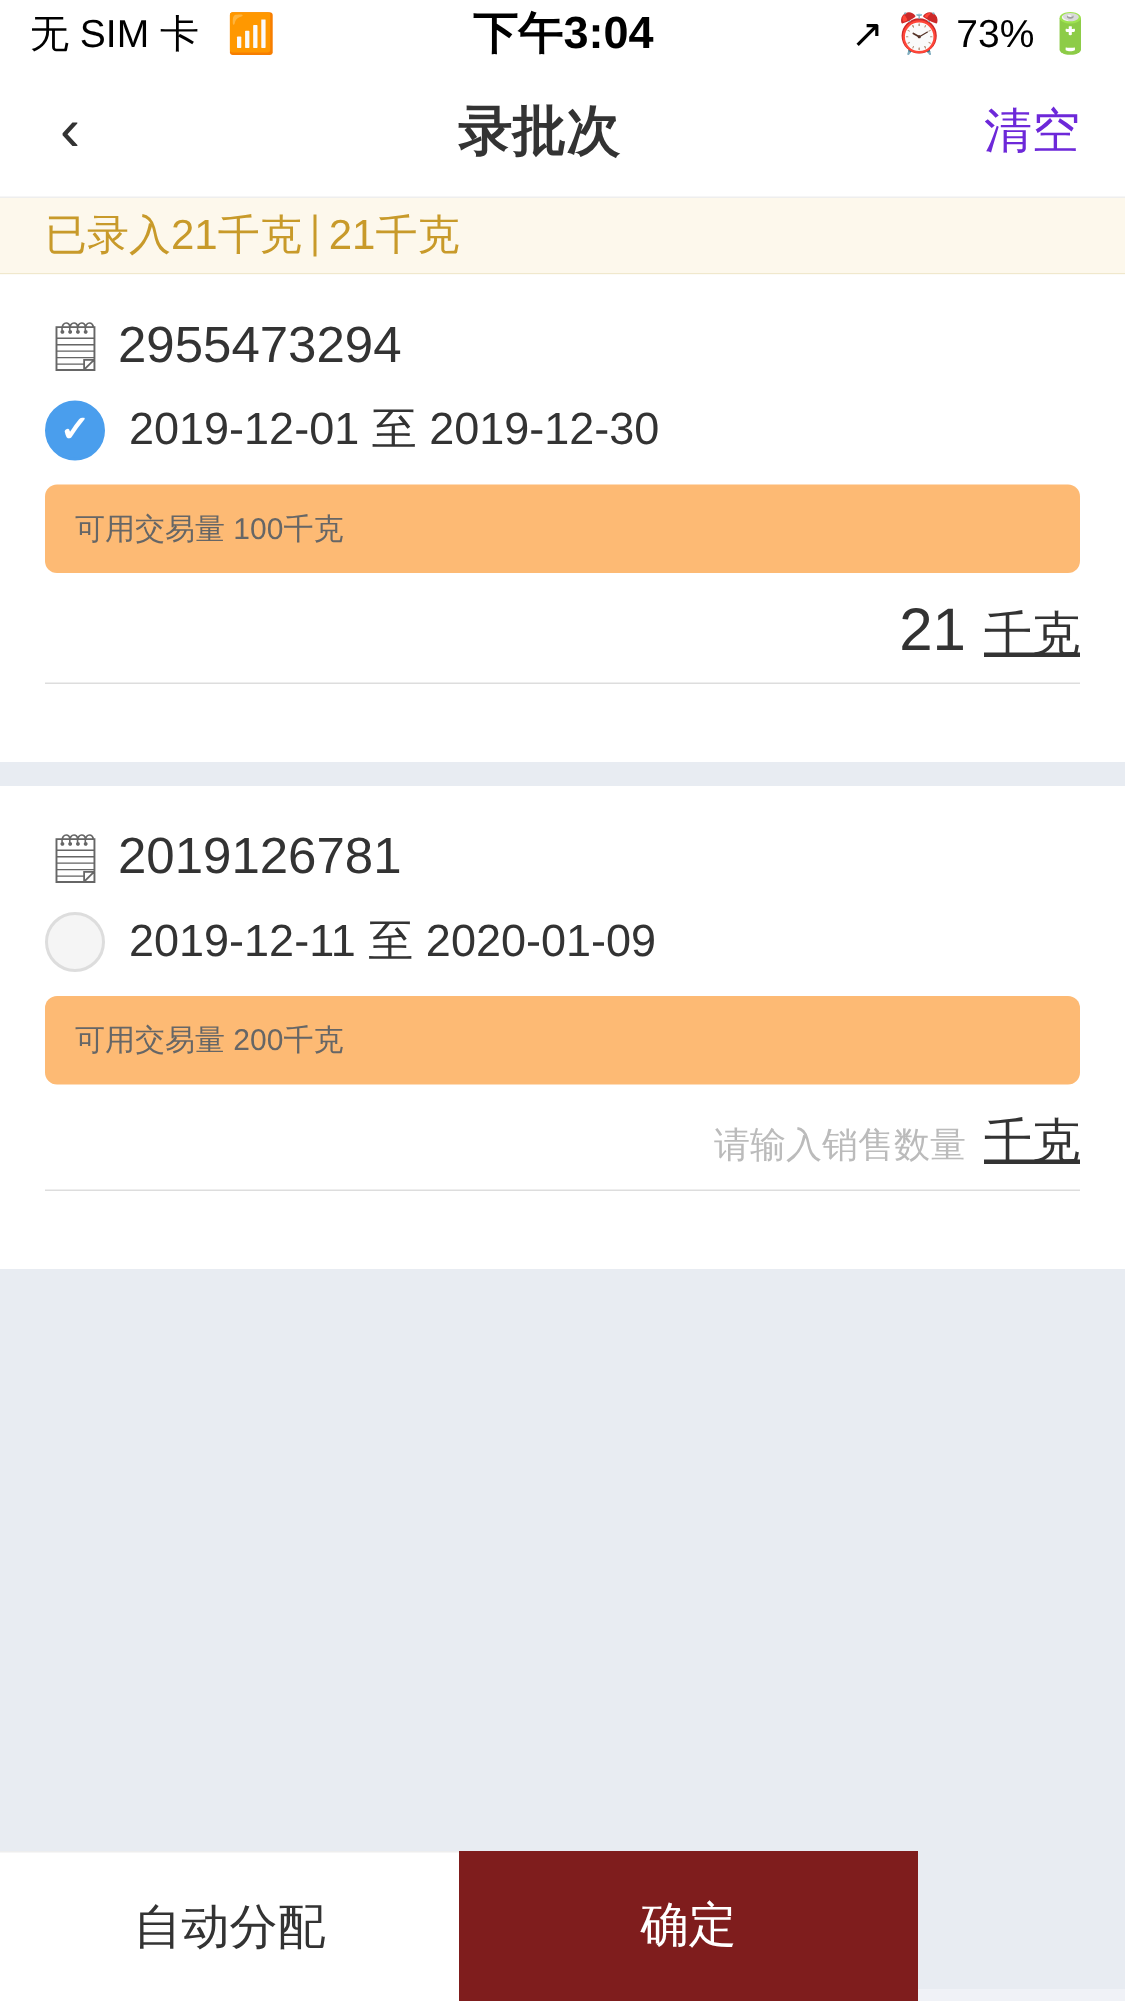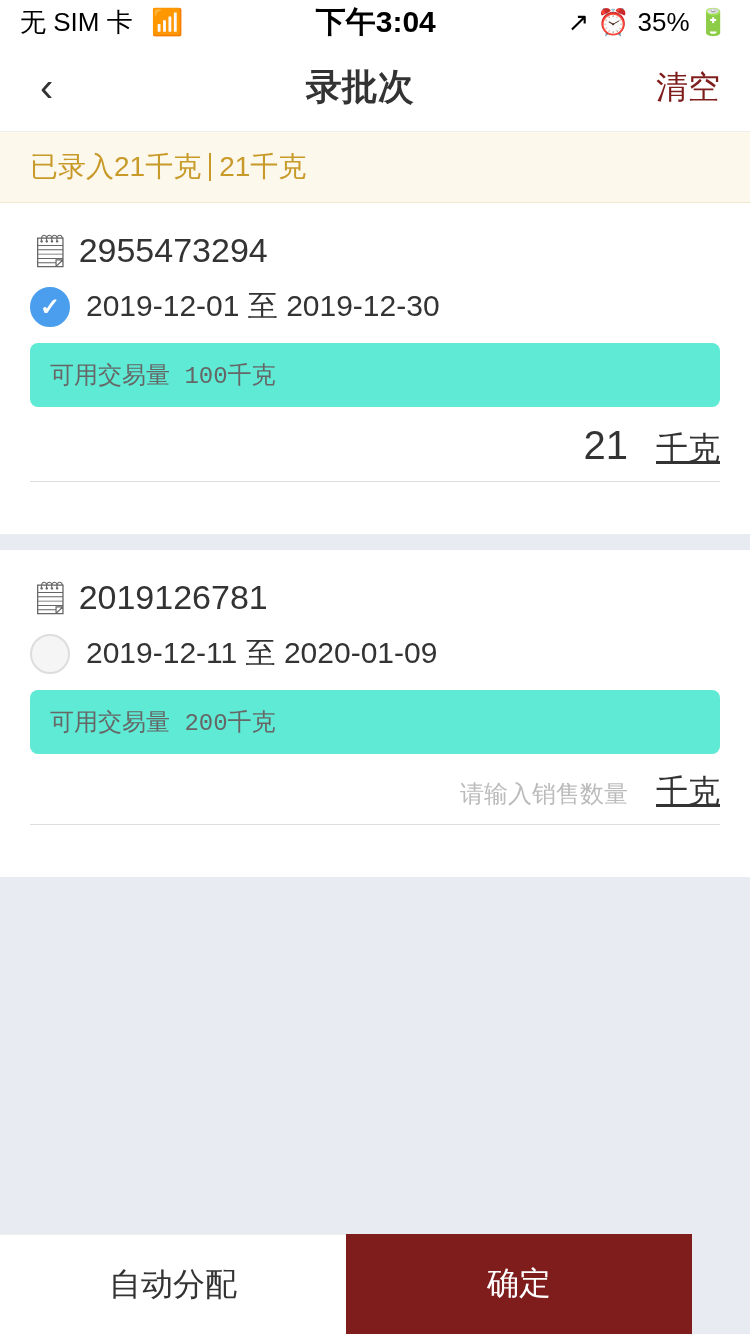--- a/index.html
+++ b/index.html
@@ -47,29 +47,29 @@
       cursor: pointer;
       padding: 10px;
     }
     .nav-title {
       font-size: 36px;
       font-weight: 600;
       color: #333;
     }
     .nav-clear {
       font-size: 32px;
-      color: #7f1d1d;
+      color: #6d28d9;
       cursor: pointer;
     }
 
     
     .info-banner {
       width: 750px;
       background: #fdf8ec;
-      padding: 16px 30px;
+      padding: 6px 30px;
       display: flex;
       align-items: center;
       gap: 8px;
       border-bottom: 1px solid #f0e8cc;
     }
     .info-banner-label {
       font-size: 28px;
       color: #c89a2a;
     }
     .info-banner-divider {
@@ -132,27 +132,26 @@
       color: #fff;
       font-size: 24px;
       font-weight: bold;
     }
     .batch-date {
       font-size: 30px;
       color: #333;
     }
 
     .batch-available {
-      background: #5eead4;
+      background: #fdba74;
       border-radius: 8px;
       padding: 16px 20px;
       margin-bottom: 0;
-      font-size: 24px;
+      font-size: 20px;
       color: #666;
-      font-family: Liberation Mono, monospace;
     }
     .quantity-value {
       font-size: 40px;
       color: #333;
       font-weight: 500;
       text-align: right;
       min-width: 80px;
     }
     .quantity-unit {
       font-size: 32px;
@@ -171,21 +170,21 @@
       width: 750px;
       height: 16px;
       background: #e8ecf2;
     }
 
     
     .bottom-bar {
       position: fixed;
       bottom: 0;
       left: 0;
-      width: 692px;
+      width: 612px;
       height: 100px;
       display: flex;
       align-items: stretch;
     }
     .btn-auto {
       flex: 1;
       background: #fff;
       border: none;
       font-size: 32px;
       color: #333;
@@ -212,42 +211,41 @@
       padding-bottom: 28px;
     }
 
     .quantity-row-container {
       padding: 16px 30px 24px 30px;
     }
     .quantity-display {
       display: flex;
       align-items: baseline;
       justify-content: flex-end;
-      gap: 16px;
       padding-bottom: 10px;
       border-bottom: 1px solid #ddd;
     }
 
     .page-content {
       padding-bottom: 100px;
     }
   </style>
 </head>
 <body>
 
 <div class="status-bar">
   <div class="status-left">
     <span>无 SIM 卡</span>
     <span>📶</span>
   </div>
   <div class="status-center">下午3:04</div>
   <div class="status-right">
     <span>↗</span>
     <span>⏰</span>
-    <span>35%</span>
+    <span>73%</span>
     <span>🔋</span>
   </div>
 </div>
 
 <div class="nav-bar">
   <span class="nav-back">‹</span>
   <span class="nav-title">录批次</span>
   <span class="nav-clear">清空</span>
 </div>
 

